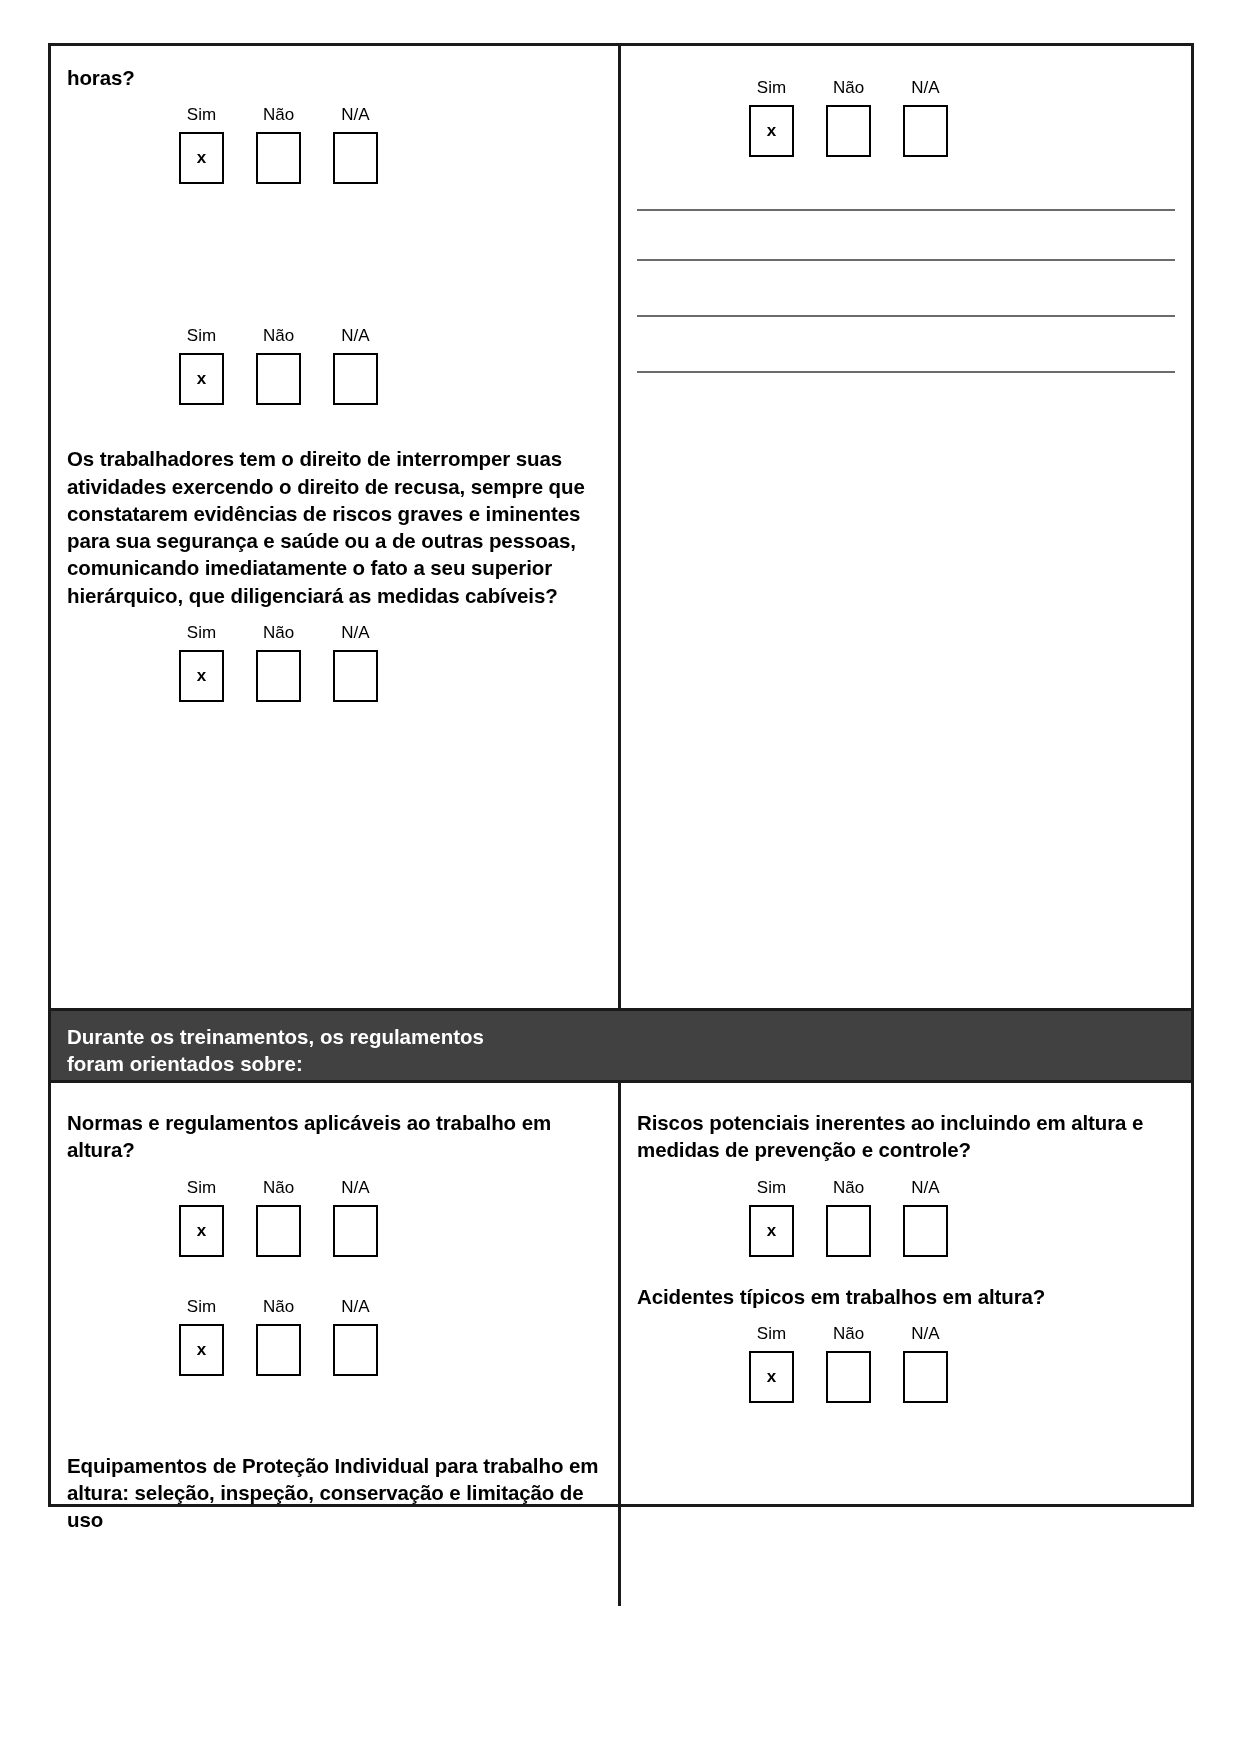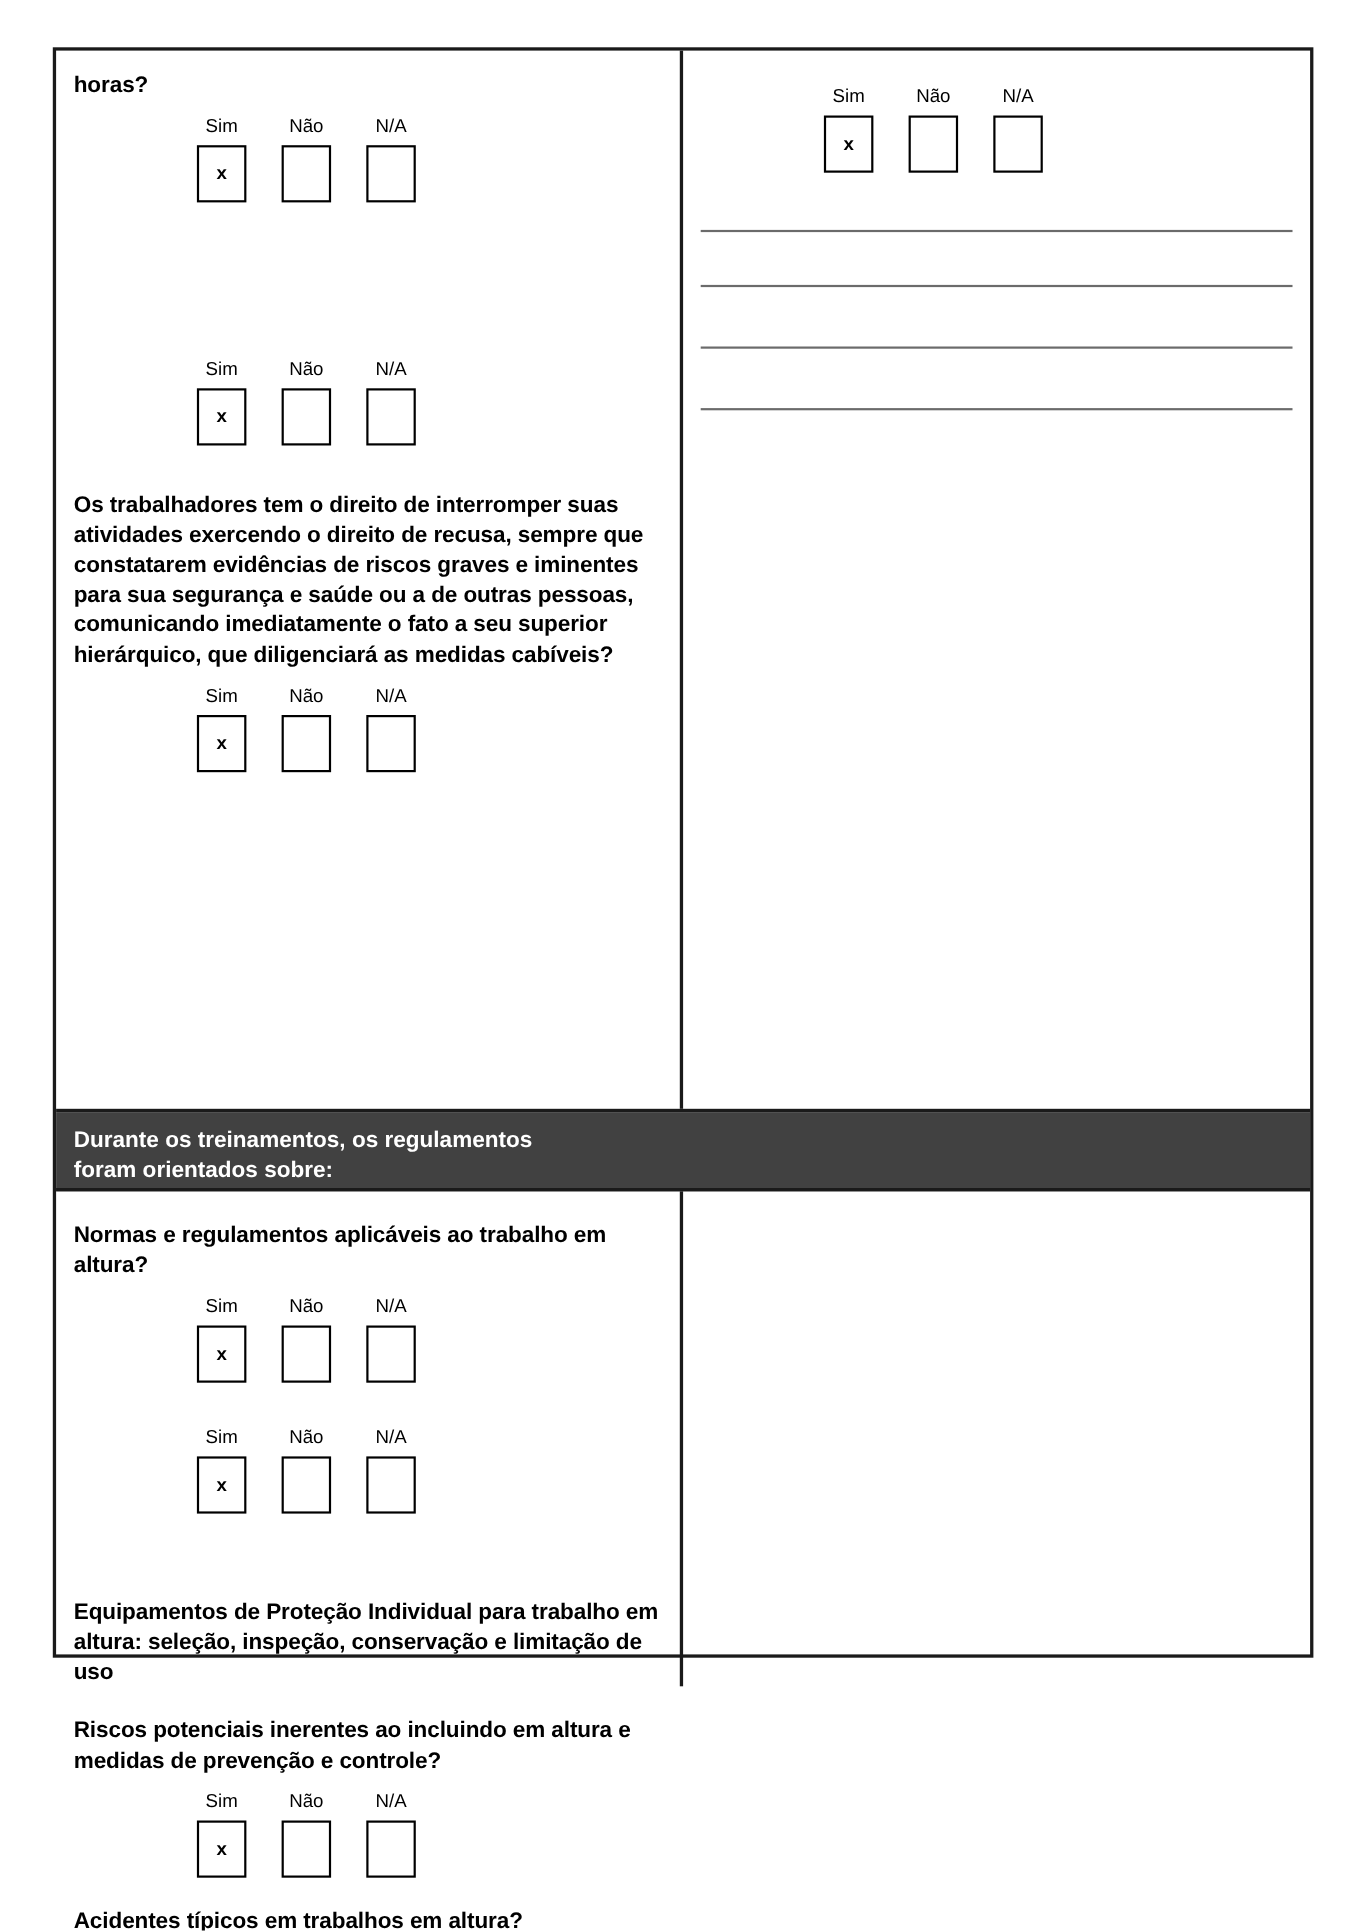--- a/index.html
+++ b/index.html
@@ -125,21 +125,20 @@
   .band-text {
     font-size: 20.5px;
     font-weight: bold;
     line-height: 1.32;
     white-space: pre-line;
   }
 
   
   .section-bottom {
     height: 523px;
-    flex-direction: column;
   }
   .block {
     padding-top: 0;
   }
   .spacer-18 { height: 18px; }
   .spacer-26 { height: 26px; }
   .spacer-40 { height: 40px; }
   .spacer-76 { height: 76px; }
   .spacer-128 { height: 128px; }
 </style>

